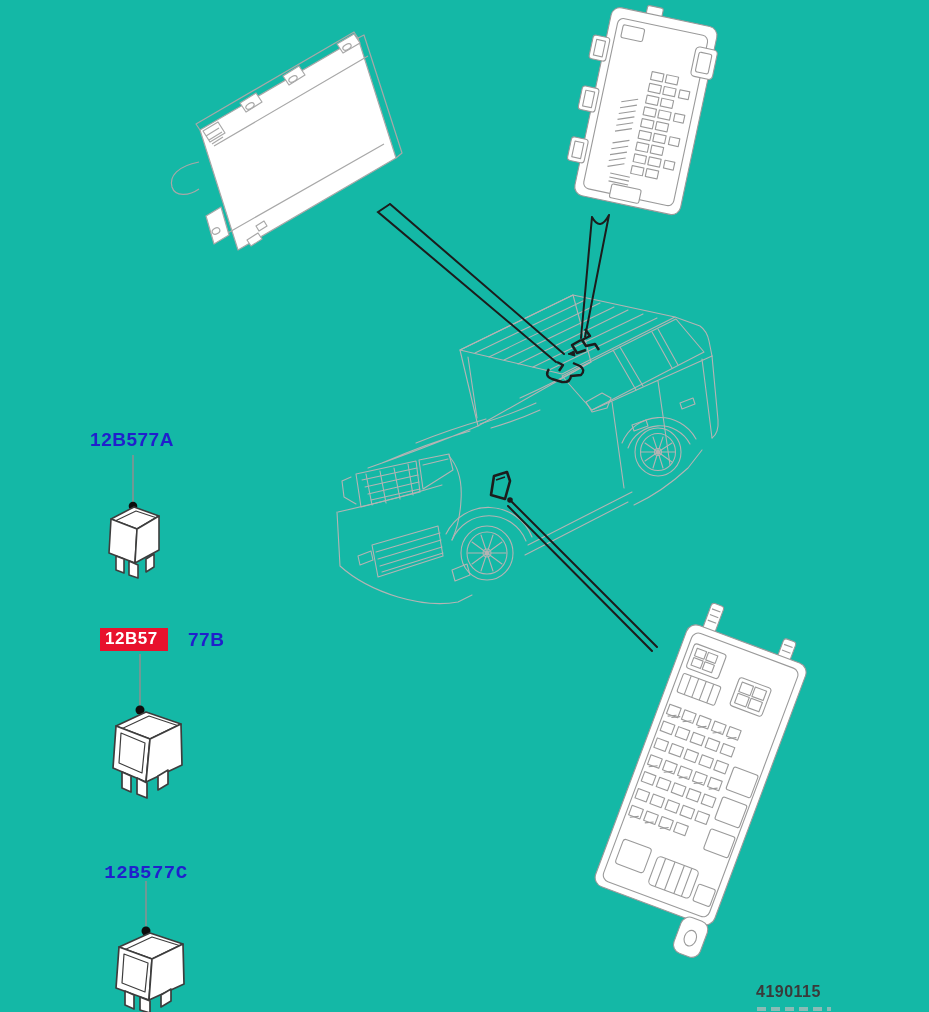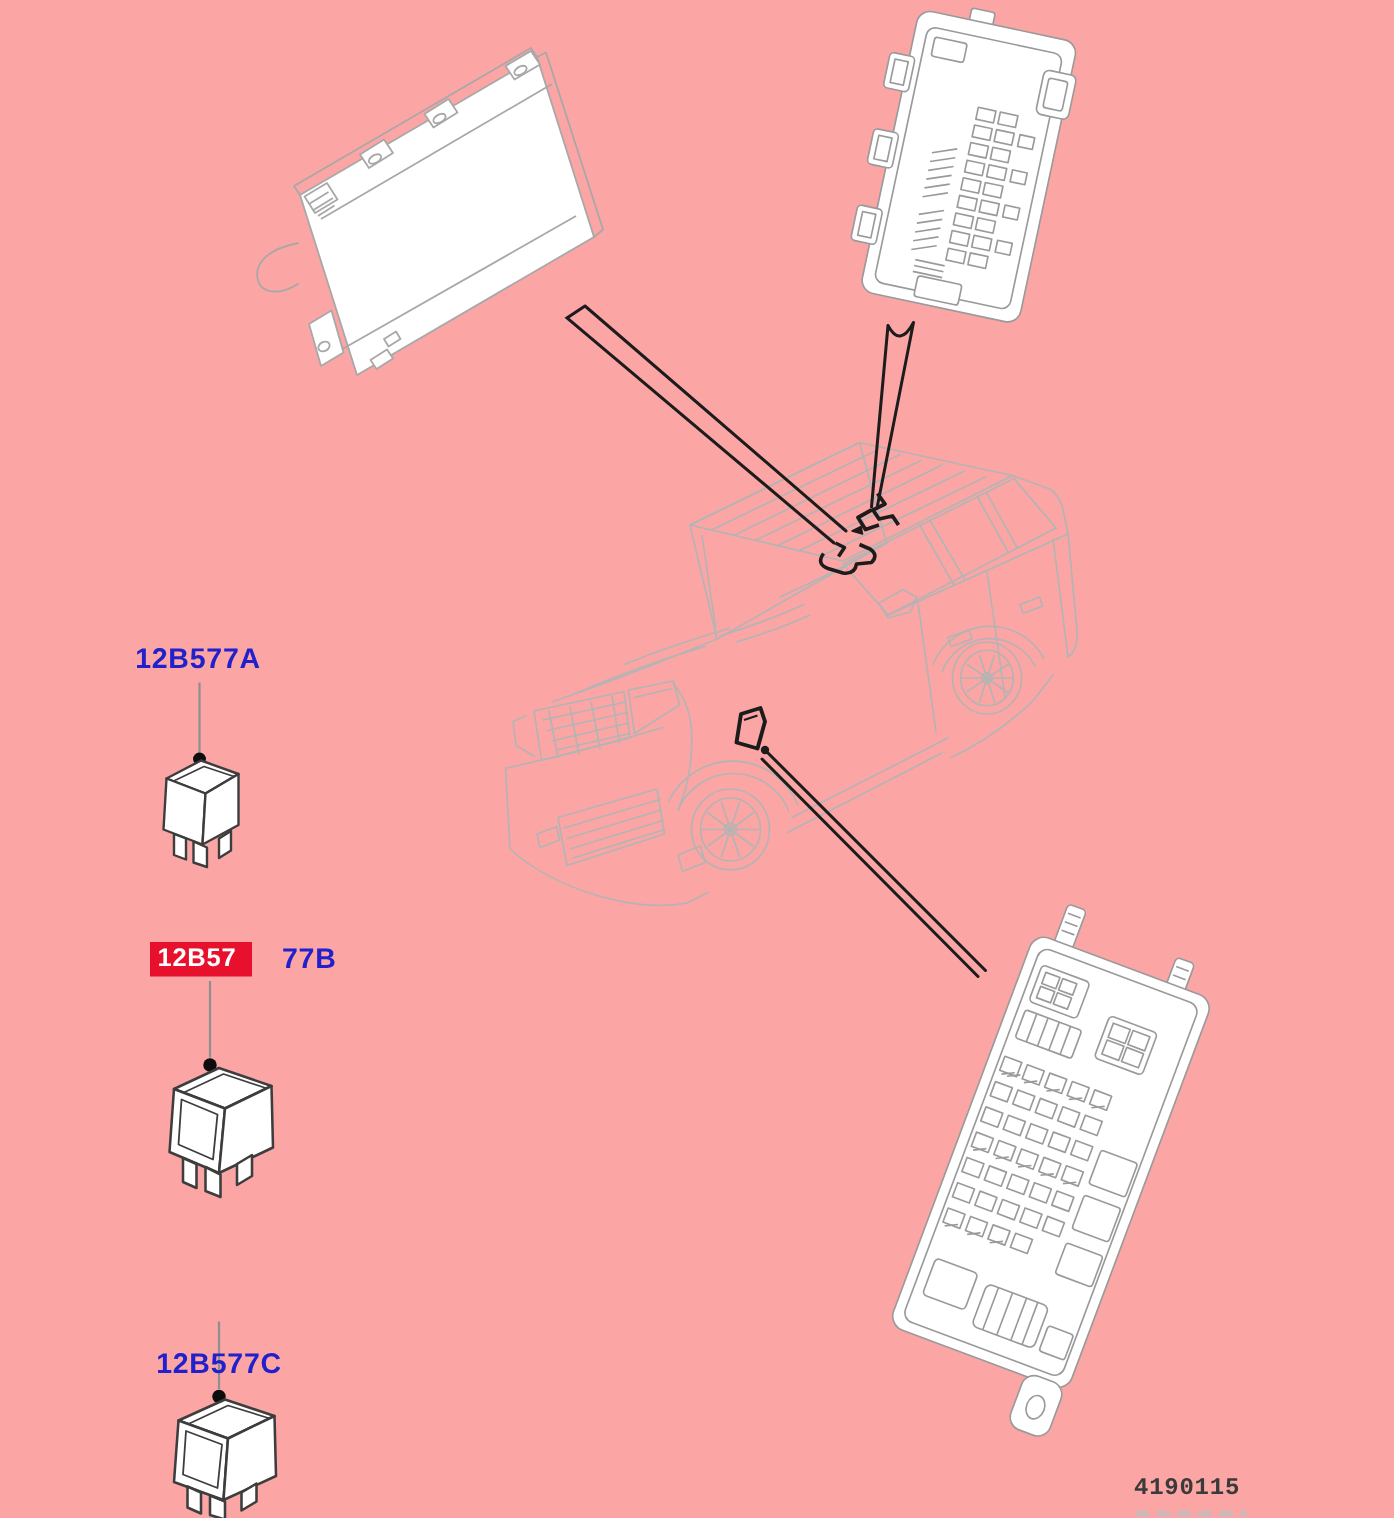--- a/index.html
+++ b/index.html
@@ -1,17 +1,17 @@
 <!DOCTYPE html>
 <html><head>
 <meta charset="utf-8">
 <style>
   html,body{margin:0;padding:0;background:#fff;}
   .stage{
-    position:relative;width:929px;height:1012px;background:#fca5a5;
+    position:relative;width:929px;height:1012px;background:#14b8a6;
     font-family:"Liberation Sans",sans-serif;overflow:hidden;
   }
   .stage svg{position:absolute;left:0;top:0;}
   .part-label{
     position:absolute;font-weight:bold;font-size:19px;letter-spacing:.5px;
     color:#2020cc;text-align:center;cursor:pointer;white-space:nowrap;
   }
   .part-label-selected{
     position:absolute;height:24px;cursor:pointer;white-space:nowrap;
   }
@@ -19,21 +19,21 @@
     display:inline-block;background:#e8112d;color:#ffffff;
     font-weight:bold;font-size:17px;letter-spacing:.5px;
     padding:2px 10px 3px 5px;line-height:18px;text-align:right;
   }
   .overlay-rest{
     position:absolute;left:49px;top:0;color:#2020cc;
     font-weight:bold;font-size:19px;letter-spacing:.5px;line-height:23px;margin-left:39px;
   }
   .diagram-number{
     position:absolute;left:756px;top:983px;width:80px;
-    font-weight:bold;font-size:16px;color:#3a3a3a;letter-spacing:.5px;font-family:Liberation Mono, monospace;
+    font-weight:bold;font-size:16px;color:#3a3a3a;letter-spacing:.5px;
   }
   .clipped-remnant{
     position:absolute;left:757px;top:1007px;width:74px;height:4px;
     background:repeating-linear-gradient(90deg,#bdbdbd 0 9px,transparent 9px 14px);
     opacity:.7;
   }
 </style>
 </head>
 <body>
 
@@ -297,18 +297,18 @@
   </g>
 </svg>
 
 <div class="part-label" style="left:89px;top:429px;width:86px;">12B577A</div>
 
 <div class="part-label-selected" style="left:100px;top:628px;">
   <span class="hl-box">12B57</span>
   <span class="overlay-rest">77B</span>
 </div>
 
-<div class="part-label" style="left:102px;top:899px;width:88px;">12B577C</div>
+<div class="part-label" style="left:102px;top:862px;width:88px;font-family:Liberation Mono, monospace;">12B577C</div>
 
 <div class="diagram-number">4190115</div>
 <div class="clipped-remnant"></div>
 
 </div>
 
 </body></html>

